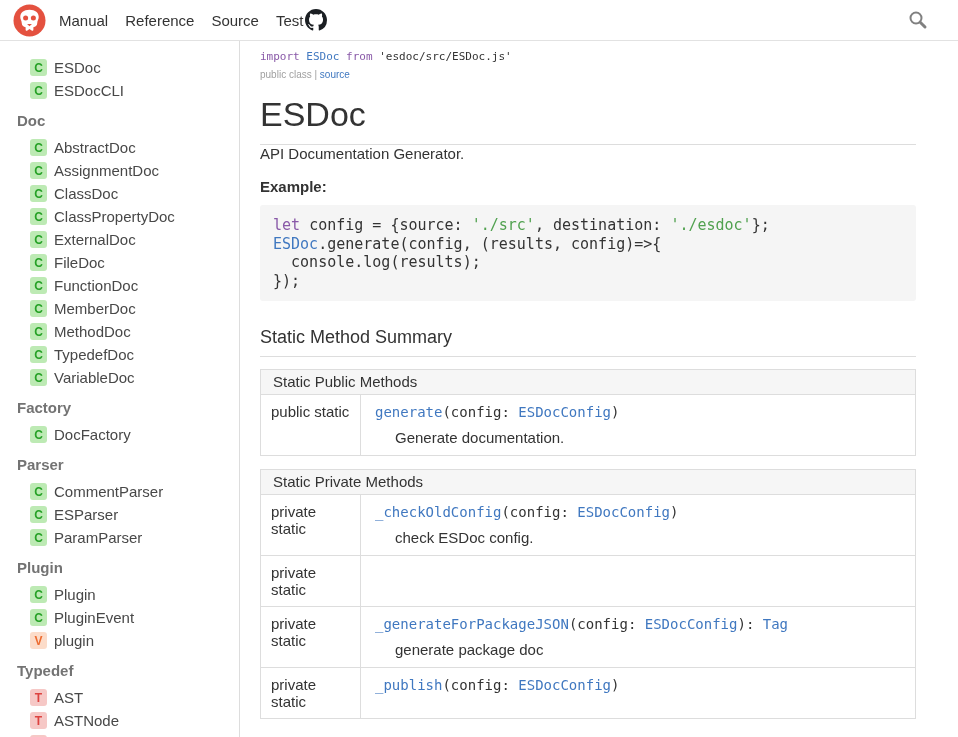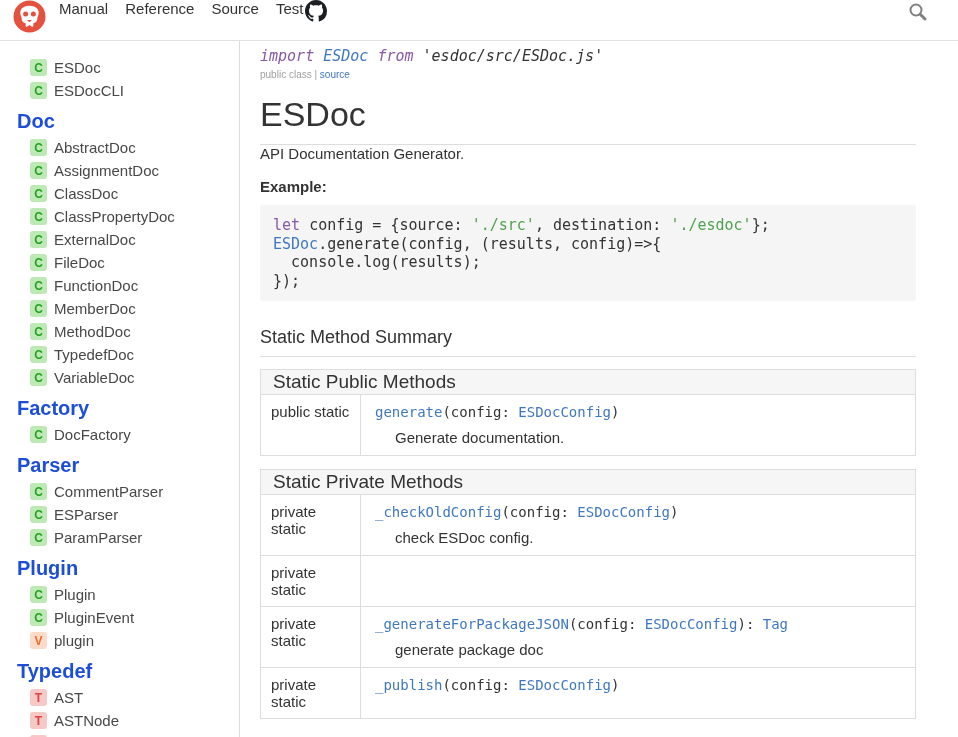--- a/index.html
+++ b/index.html
@@ -12,64 +12,64 @@
   }
   *{box-sizing:border-box; margin:0; padding:0;}
   html,body{width:958px; height:737px; overflow:hidden;}
   body{
     font-family:"Liberation Sans", sans-serif;
     color:#333; background:#fff; font-size:15px;
   }
   
   .header{
     height:41px; border-bottom:1px solid #e2e2e2;
-    display:flex; align-items:flex-start; padding:0 0 0 13px;
+    display:flex; align-items:center; padding:0 0 0 13px;
   }
   .logo{width:33px; height:33px; margin-right:13px; cursor:pointer; flex:0 0 auto;}
   .nav{display:flex; align-items:center; gap:17px;}
   .nav-link{color:#333; font-size:15px; cursor:pointer; text-decoration:none;}
   .gh-icon{width:22px; height:22px; margin-left:2px; cursor:pointer;}
   .search-btn{margin-left:auto; margin-right:28px; cursor:pointer; width:24px; height:24px;}
   
   .shell{display:flex; height:696px;}
   .sidebar{
     width:240px; border-right:1px solid var(--border);
     padding:15px 0 0 17px; overflow:hidden; flex:0 0 auto;
   }
-  .group-title{font-weight:bold; color:#1d4ed8; font-size:20px; margin:8px 0 4px 0; line-height:22px;}
+  .group-title{font-weight:bold; color:#737373; font-size:15px; margin:8px 0 4px 0; line-height:22px;}
   .nav-item{display:flex; align-items:center; height:23px; padding-left:13px; cursor:pointer;}
   .badge{
     width:17px; height:17px; border-radius:3px; font-size:12px; font-weight:bold;
     display:flex; align-items:center; justify-content:center; margin-right:7px; flex:0 0 auto;
   }
   .badge-C{background:var(--badge-class-bg); color:var(--badge-class-fg);}
   .badge-V{background:var(--badge-variable-bg); color:var(--badge-variable-fg);}
   .badge-T{background:var(--badge-typedef-bg); color:var(--badge-typedef-fg);}
   .item-label{color:#484848; font-size:15px;}
   
   .content{flex:1; padding:6px 42px 0 20px; overflow:hidden;}
   .mono, .import-line, .code, .sig{font-family:"DejaVu Sans Mono","Liberation Mono",monospace;}
-  .import-line{font-size:15px; line-height:19px;font-style:italic;}
+  .import-line{font-size:11px; line-height:19px;}
   .meta-line{font-size:10px; color:#a0a0a0; line-height:17px;}
   .meta-line .src-link{color:var(--link); cursor:pointer;}
   .page-title{font-size:34px; font-weight:400; margin-top:12px; padding-bottom:10px; border-bottom:1px solid var(--border);}
   .desc-p{font-size:15px;}
   .example-label{margin-top:16px; font-weight:bold; font-size:15px;}
   .code{
     margin-top:10px; background:var(--code-bg); border-radius:3px;
     padding:11px 13px; font-size:15px; line-height:18.5px; white-space:pre;
   }
   .seg-kw{color:var(--keyword);}
   .seg-link{color:var(--link); cursor:pointer;}
   .seg-str{color:var(--string);}
   .seg-plain{color:var(--plain);}
   .section-title{font-size:18px; font-weight:400; margin-top:26px; padding-bottom:8px; border-bottom:1px solid var(--border);}
   .m-table{border:1px solid var(--border); margin-top:12px;}
   .m-table + .m-table{margin-top:13px;}
-  .t-head{background:var(--thead-bg); border-bottom:1px solid var(--border); padding:3px 12px; font-size:19px; line-height:18px;}
+  .t-head{background:var(--thead-bg); border-bottom:1px solid var(--border); padding:3px 12px; font-size:15px; line-height:18px;}
   .t-row{display:flex;}
   .t-row + .t-row{border-top:1px solid var(--border);}
   .t-row .mod{width:100px; flex:0 0 auto; padding:8px 10px; border-right:1px solid var(--border); font-size:15px;}
   .t-row .detail{flex:1; padding:8px 14px;}
   .sig{font-size:14px; line-height:18px; margin-bottom:8px;}
   .row-desc{font-size:15px; padding-left:20px; line-height:18px;}
 </style>
 </head>
 <body>
 

